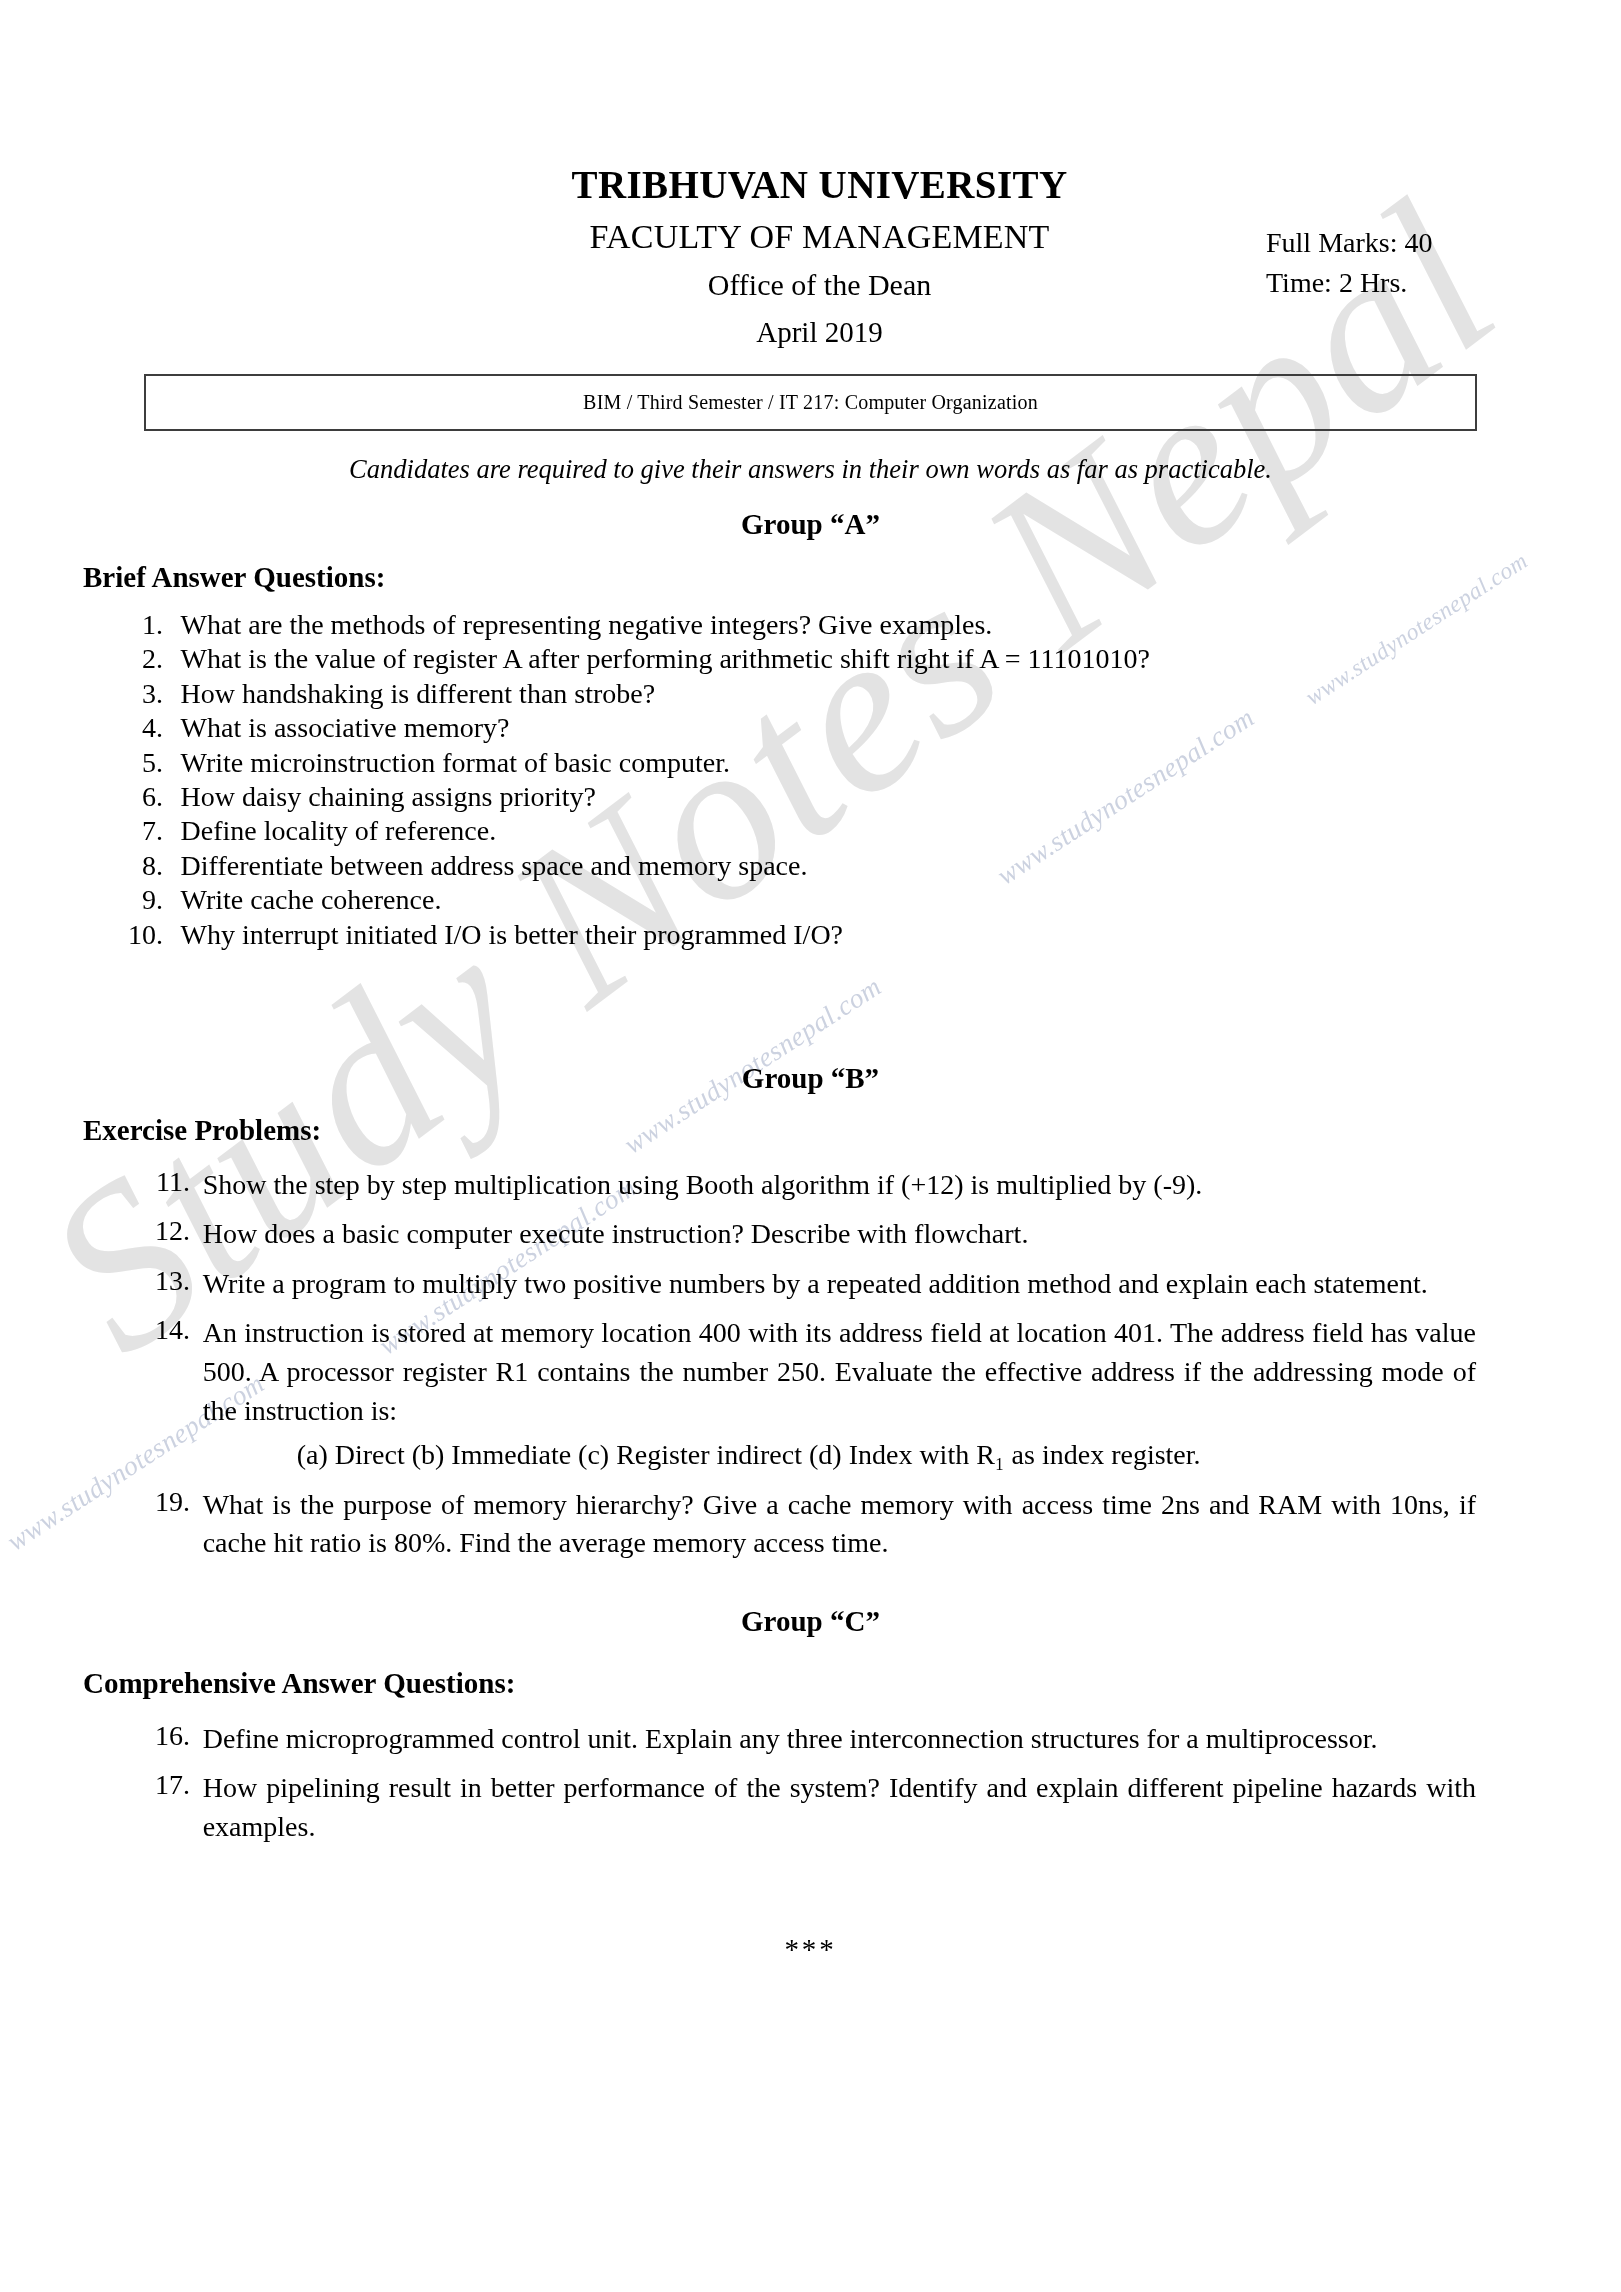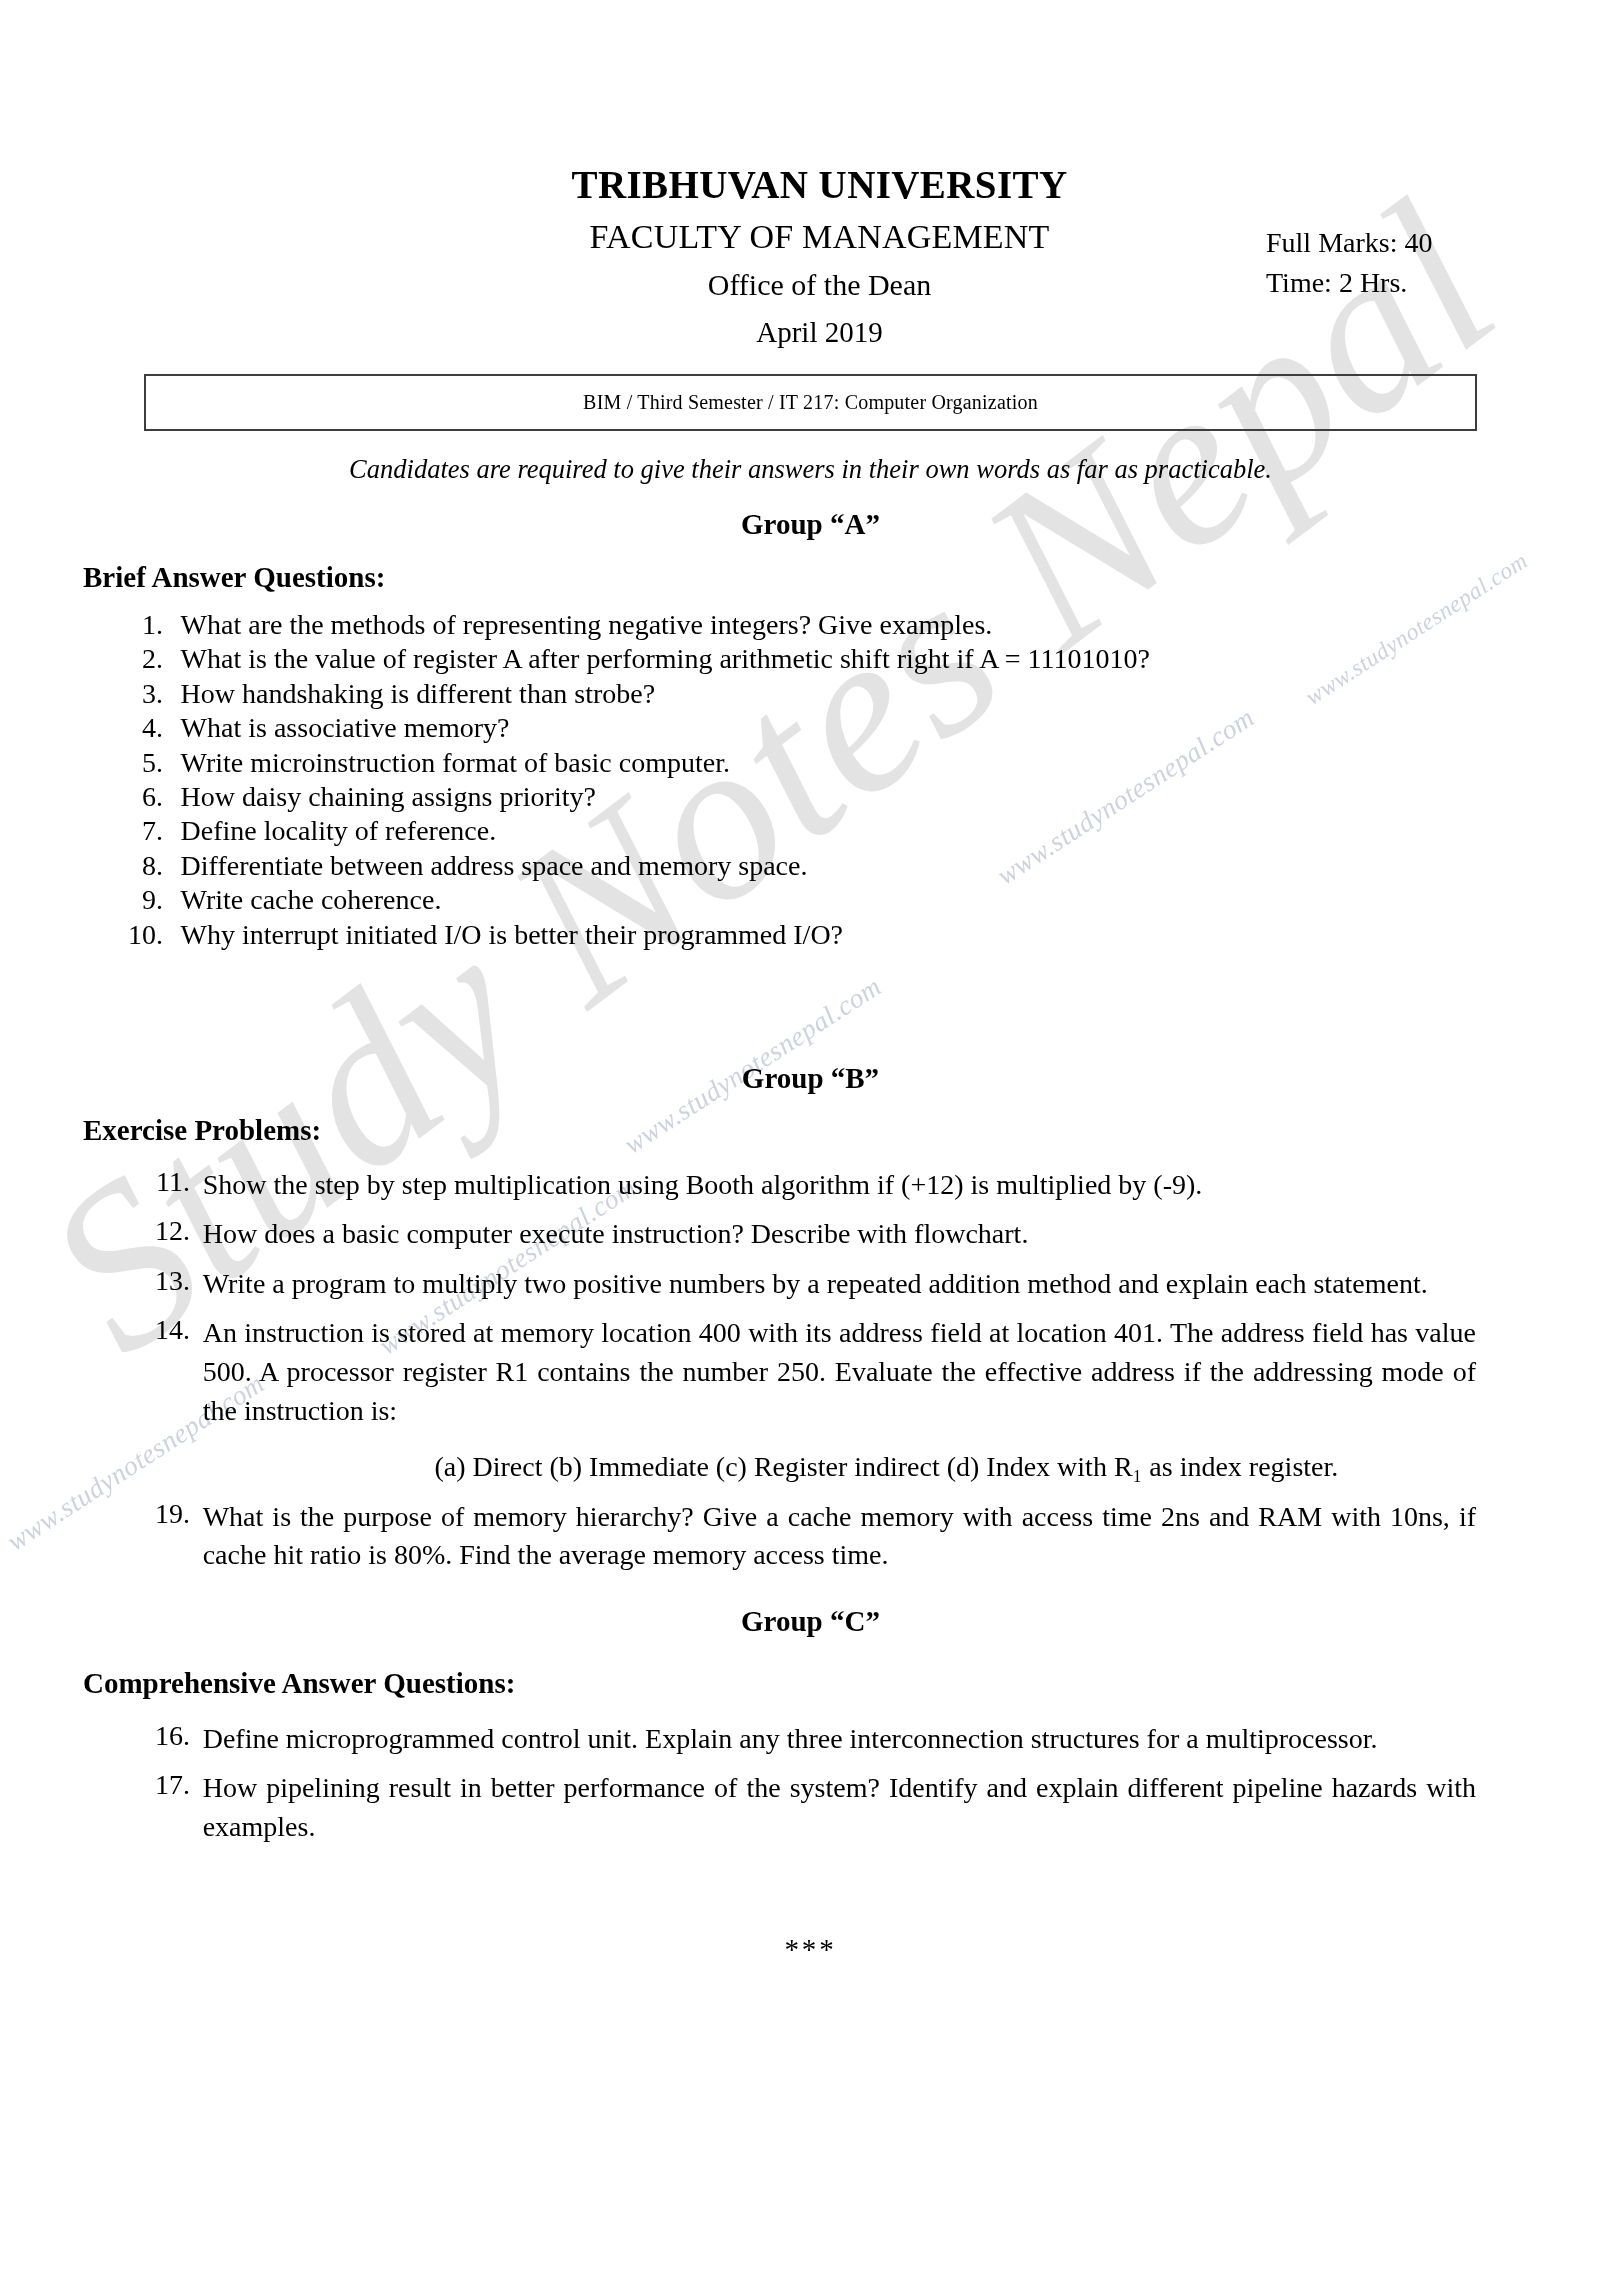--- a/index.html
+++ b/index.html
@@ -176,22 +176,22 @@
   .c-list .qnum { width: 45px; margin-right: 12.7px; }
 
   .qtext {
     flex: 1 1 auto;
   }
   .a-list .qtext { line-height: 1.0; }
   .b-list .qtext { line-height: 1.38; text-align: justify; }
   .c-list .qtext { line-height: 1.38; text-align: justify; }
 
   .q14-sub {
-    margin-top: 18px;
-    text-align: center;
+    margin-top: 6px;
+    text-align: left;
     padding-left: 94px;
   }
 
   .stars {
     position: absolute;
     left: 0; right: 0;
     top: 1933px;
     text-align: center;
     font-size: 29px;
     letter-spacing: 2.9px;

